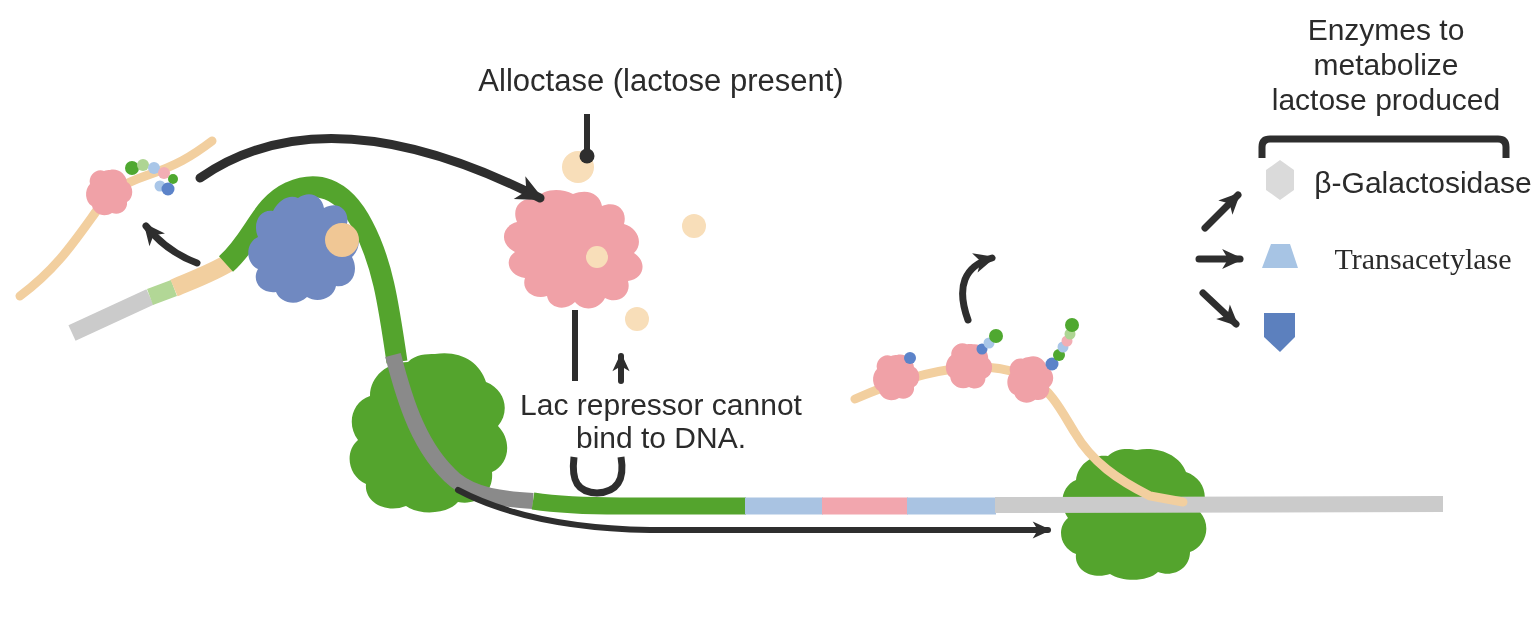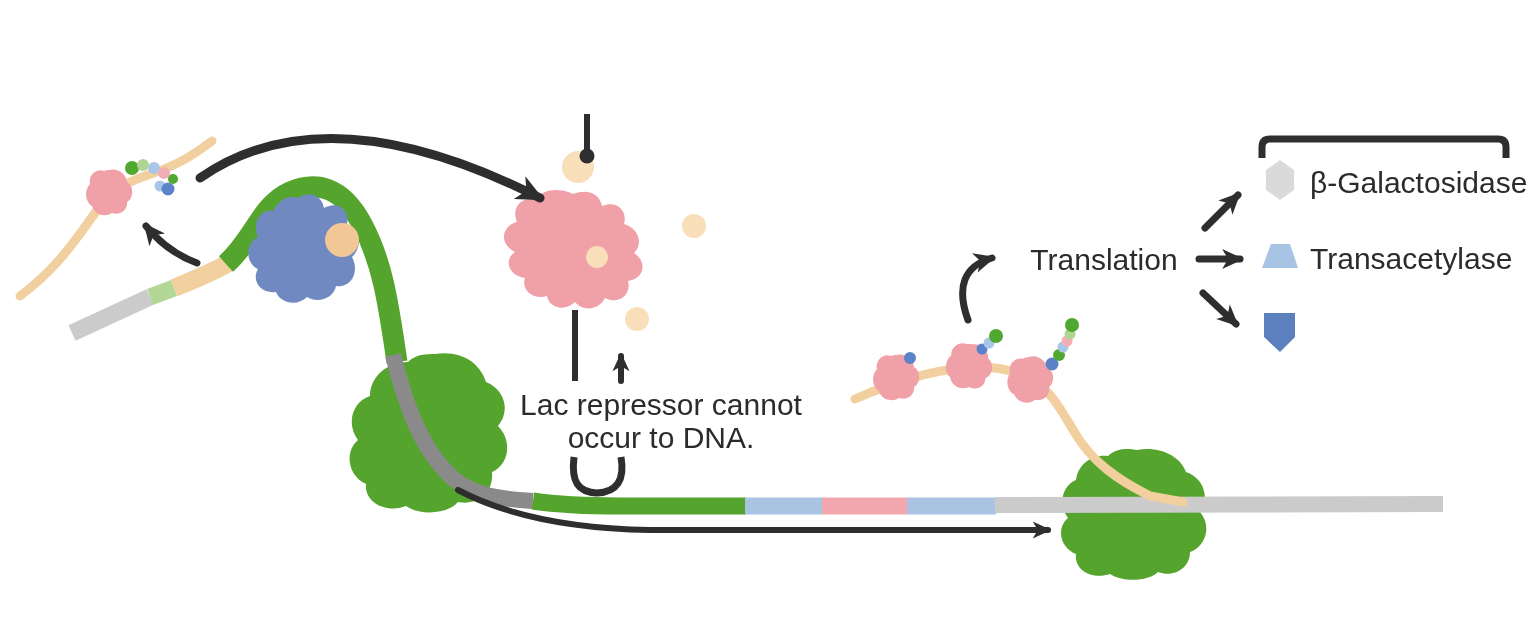--- a/index.html
+++ b/index.html
@@ -1,21 +1,21 @@
 <!DOCTYPE html>
 <html><head>
 <meta charset="utf-8">
 <style>
   html,body{margin:0;padding:0;background:#ffffff;}
   .stage{position:relative;width:1536px;height:633px;background:#ffffff;overflow:hidden;
          font-family:"Liberation Sans", sans-serif;}
   .stage svg{position:absolute;left:0;top:0;}
   .lbl{position:absolute;color:#2B2B2B;font-size:30px;line-height:33px;text-align:center;
        font-family:"Liberation Sans", sans-serif;}
-  .lbl.left{text-align:left;}
+  .lbl.left{text-align:center;}
 </style>
 </head>
 <body>
 
 <div class="stage">
 
 <svg width="1536" height="633" viewBox="0 0 1536 633">
   <defs>
     <marker id="ah" viewBox="0 0 10 10" refX="8" refY="5" markerWidth="3.4" markerHeight="3.4" orient="auto">
       <path d="M0.5,0.8 L9.6,5 L0.5,9.2 L3,5 Z" fill="#2E2E2E"></path>
@@ -104,26 +104,31 @@
     <path d="M1203,293 L1236,324" stroke-width="7" marker-end="url(#ah)" stroke="#2E2E2E"></path>
 
     <path d="M1262,158 L1262,147 Q1262,139 1270,139 L1498,139 Q1506,139 1506,147 L1506,158" stroke-width="7" stroke-linecap="butt" stroke="#2E2E2E"></path>
   </g>
 
   <polygon points="1280,160 1294,170 1294,190 1280,200 1266,190 1266,170" fill="#DADADA"></polygon>
   <polygon points="1271,244 1290,244 1298,268 1262,268" fill="#A7C4E4"></polygon>
   <polygon points="1264,313 1295,313 1295,337 1280,352 1264,337" fill="#5C80BE"></polygon>
 </svg>
 
+<div class="lbl" style="left:451px;top:64px;width:420px;font-size:31px;">Alloctase (lactose present)</div>
 
 <div class="lbl" style="left:451px;top:388px;width:420px;">
   <span style="display:block;text-align:center;">Lac repressor cannot</span>
-  <span style="display:block;">occur to DNA.</span>
+  <span style="display:block;">bind to DNA.</span>
 </div>
 
 
-<div class="lbl" style="left:1014px;top:243px;width:180px;">Translation</div>
 
+<div class="lbl" style="left:1255px;top:12px;width:262px;line-height:35px;">
+  <span style="display:block;">Enzymes to</span>
+  <span style="display:block;">metabolize</span>
+  <span style="display:block;">lactose produced</span>
+</div>
 
 <div class="lbl left" style="left:1310px;top:166px;width:226px;">β-Galactosidase</div>
-<div class="lbl left" style="left:1310px;top:242px;width:226px;">Transacetylase</div>
+<div class="lbl left" style="left:1310px;top:242px;width:226px;font-family:Liberation Serif, serif;">Transacetylase</div>
 
 </div>
 
 </body></html>

